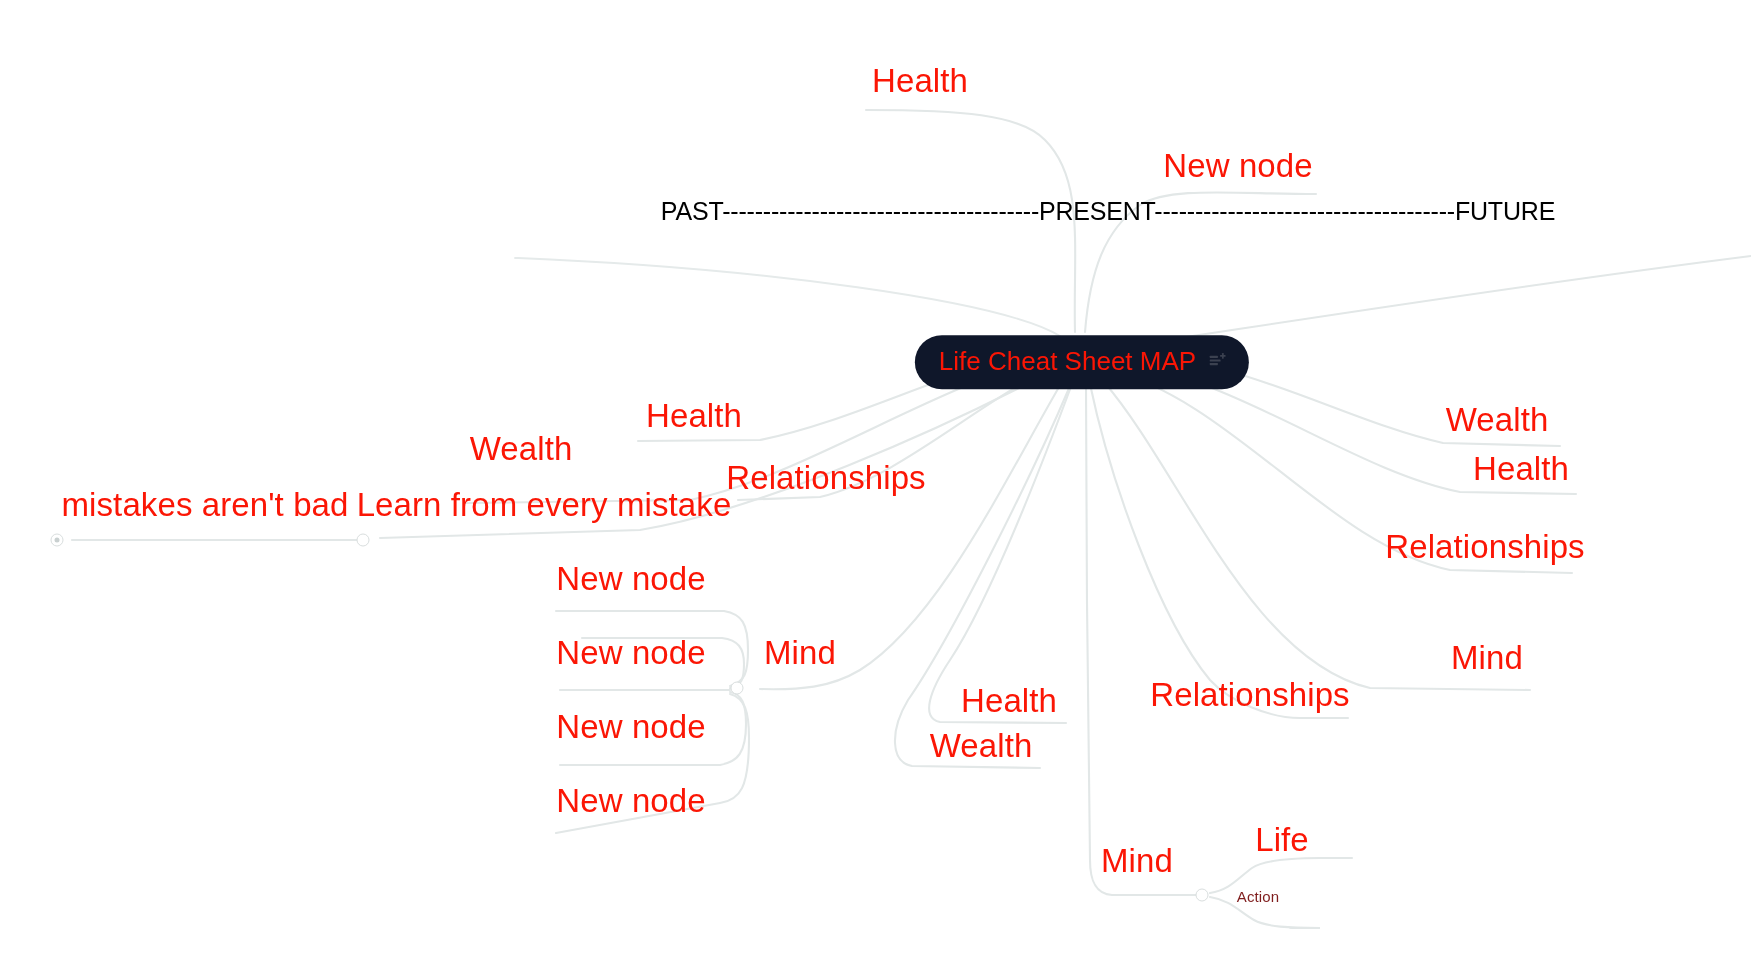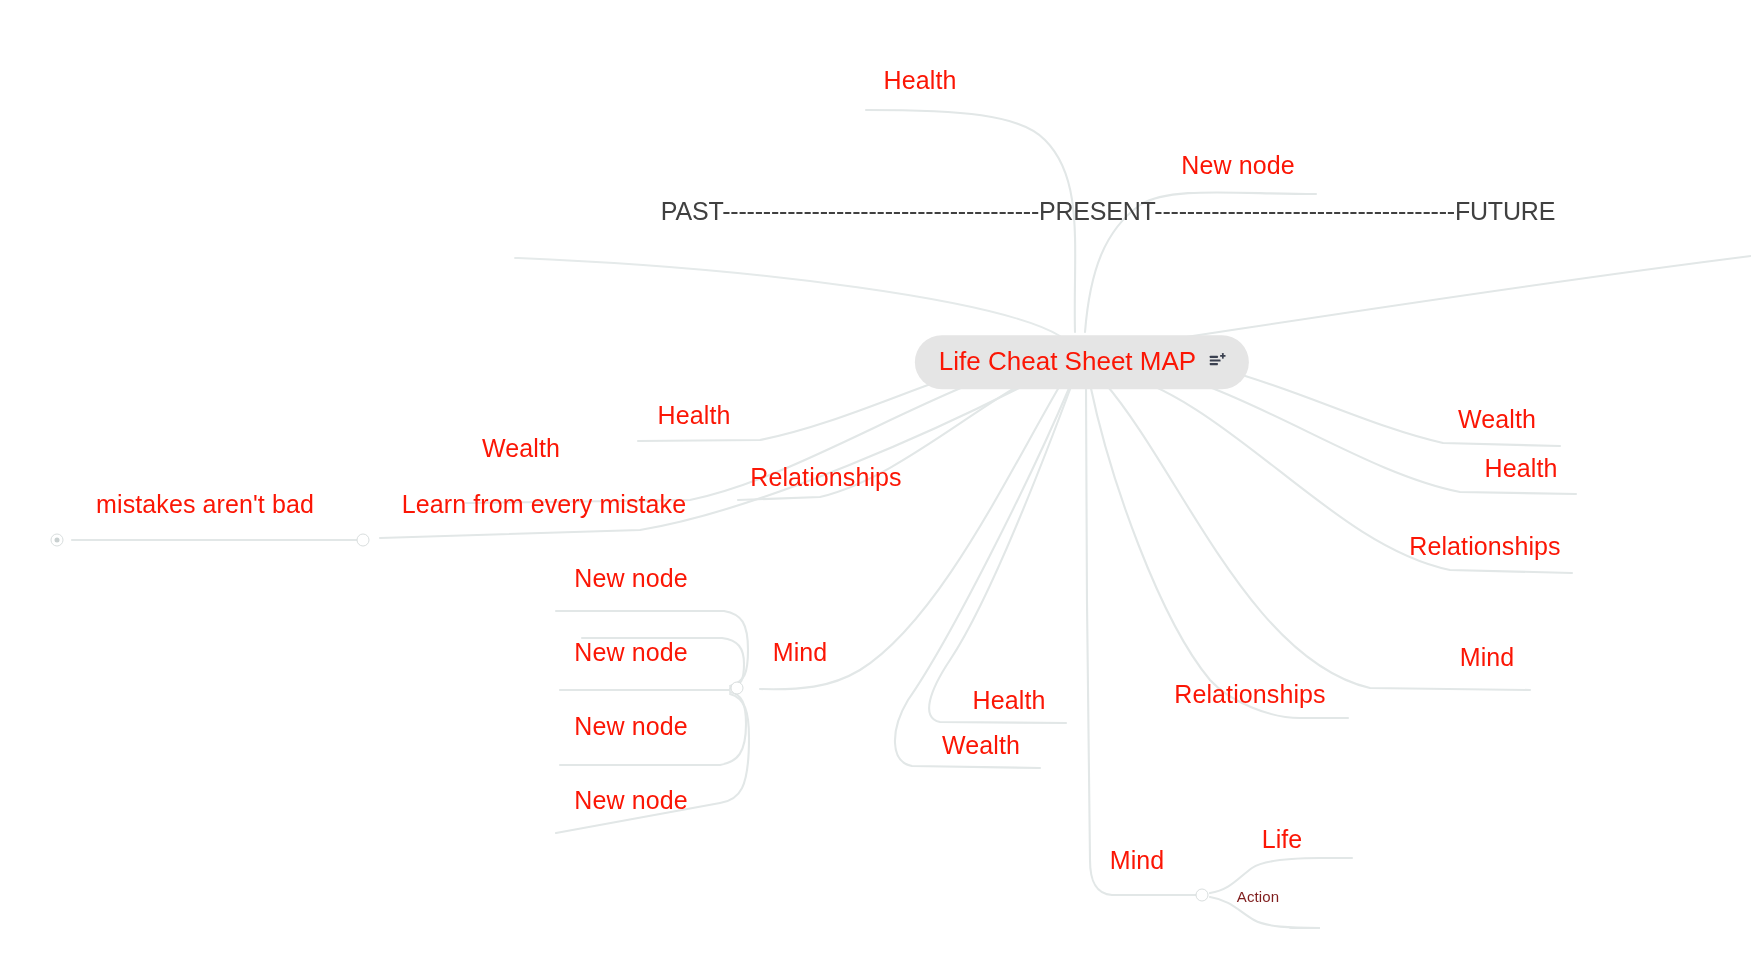--- a/index.html
+++ b/index.html
@@ -38,38 +38,38 @@
     stroke: #e5eaea;
     stroke-width: 1.8;
     stroke-linecap: round;
   }
 
   
   .node {
     position: absolute;
     white-space: nowrap;
     color: #fb1605;
-    font-size: 25px;
+    font-size: 33px;
     line-height: 1.1;
     letter-spacing: 0.1px;
     transform: translate(-50%, -50%);
     cursor: default;
   }
   .node.small {
     font-size: 15px;
     color: #7f1d1d;
   }
 
   
   .root-node {
     position: absolute;
     display: flex;
     align-items: center;
     gap: 13px;
-    background: #e5e5e5;
+    background: #0f172a;
     border-radius: 32px;
     padding: 12px 22px 13px 24px;
     transform: translate(-50%, -50%);
     box-sizing: border-box;
     cursor: default;
   }
   .root-node .root-title {
     color: #fb1605;
     font-size: 26px;
     line-height: 1.1;
@@ -81,21 +81,21 @@
     justify-content: center;
     width: 18px;
     height: 18px;
     flex: 0 0 auto;
   }
 
   
   .timeline-node {
     position: absolute;
     white-space: pre;
-    color: #404040;
+    color: #000000;
     font-size: 25px;
     line-height: 1.1;
     transform: translate(-50%, -50%);
     letter-spacing: -0.2px;
   }
 
   
   .handle {
     position: absolute;
     width: 13px;

